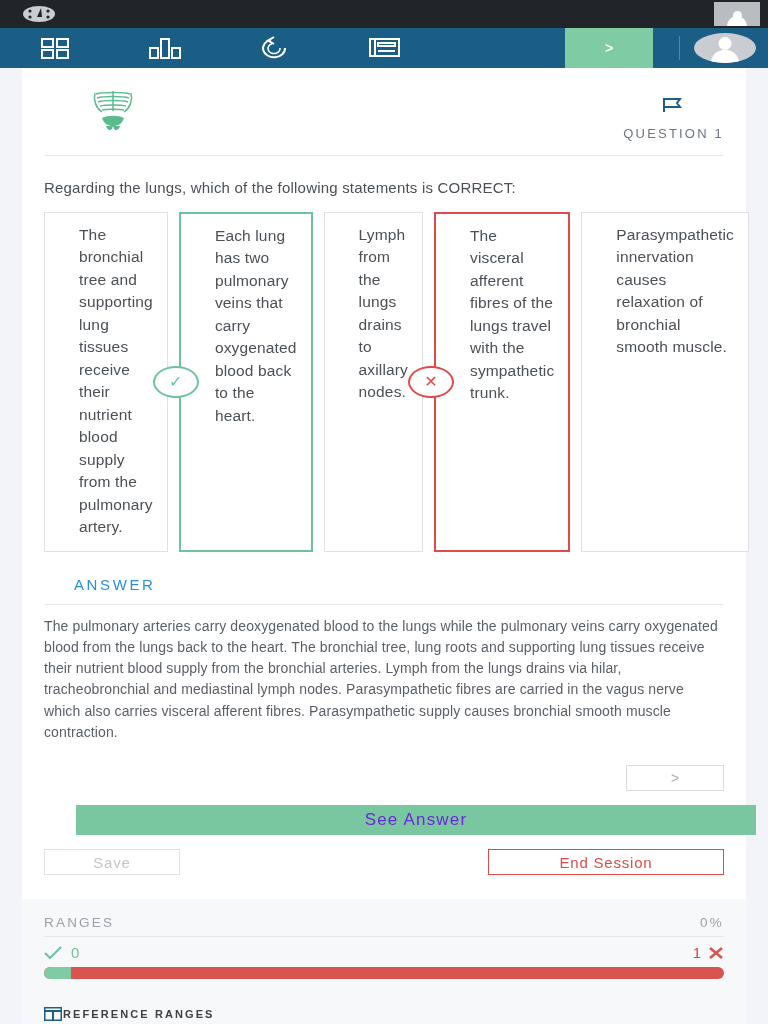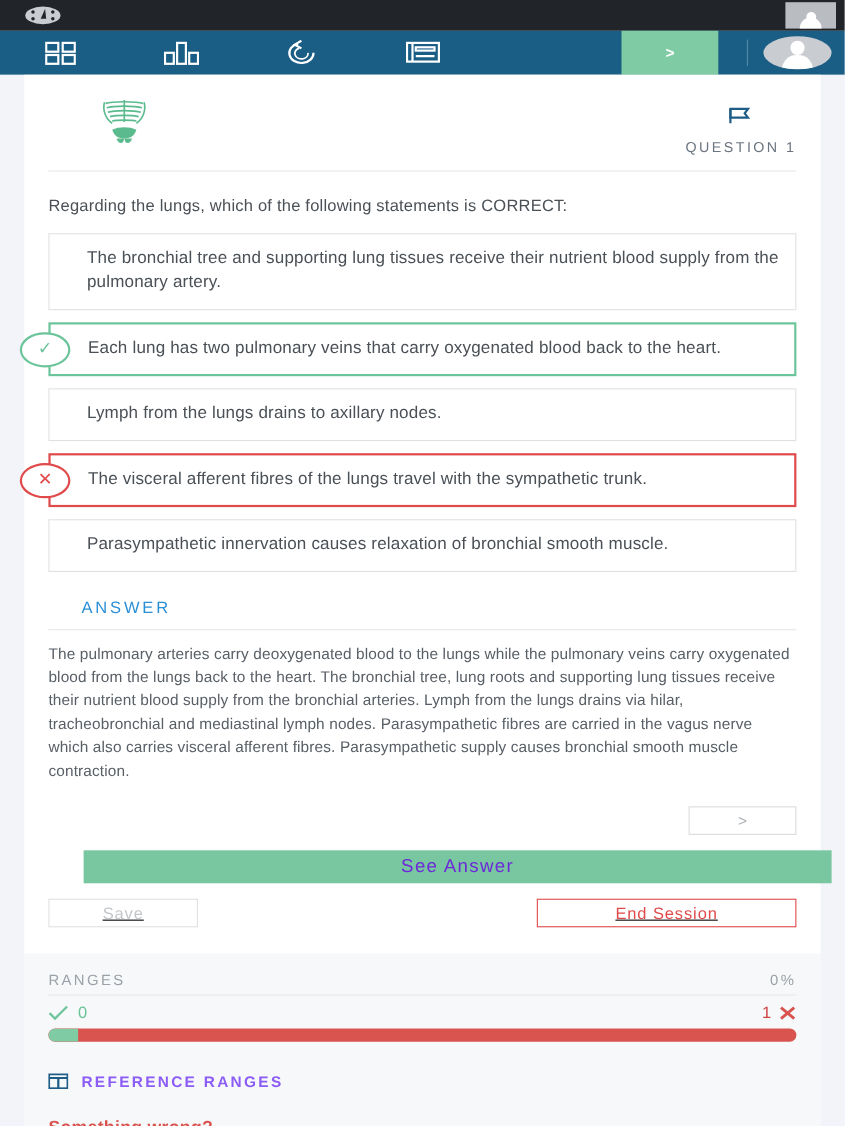--- a/index.html
+++ b/index.html
@@ -125,21 +125,21 @@
 
   .q-text {
     font-size: 15px;
     line-height: 1.33;
     color: #4a5056;
     padding: 22px 0 14px 0;
     letter-spacing: 0.2px;
   }
 
   
-  .options { display: flex; flex-direction: column; gap: 11px; position: relative; }
+  .options { display: flex; flex-direction: row; gap: 11px; position: relative; }
   .option {
     border: 1px solid #dfe1e3;
     background: #fff;
     padding: 11px 14px 12px 34px;
     font-size: 15.5px;
     line-height: 1.45;
     color: #4a5056;
     letter-spacing: 0.15px;
     position: relative;
     cursor: pointer;
@@ -197,21 +197,21 @@
     background: #79c7a0;
     color: #6d28d9;
     font-size: 17px;
     letter-spacing: 1.2px;
     display: flex; align-items: center; justify-content: center;
     border: none;
     cursor: pointer;
     margin-left: 32px;
   }
   .btn-row {
-    display: flex; justify-content: space-between; margin-top: 14px; text-decoration: underline;
+    display: flex; justify-content: space-between; margin-top: 14px;
   }
   .btn-save {
     width: 136px; height: 26px;
     border: 1px solid #dfe1e3;
     background: #fff;
     color: #c3c7ca;
     font-size: 15px;
     letter-spacing: 0.8px;
     display: flex; align-items: center; justify-content: center;
     cursor: pointer;
@@ -255,24 +255,24 @@
     overflow: hidden;
     display: flex;
     position: relative;
   }
   .bar-green {
     width: 4%;
     background: #7ecba4;
     border-radius: 6px 0 0 6px;
   }
   .ref-row {
-    display: flex; align-items: center; gap: 12px;
+    display: flex; align-items: center; gap: 1px;
     padding-top: 28px;
-    color: #8b5cf6;
-    font-size: 14px;
+    color: #404040;
+    font-size: 11px;
     letter-spacing: 2.1px;
     font-weight: 600;
     cursor: pointer;
   }
   .wrong-link {
     padding-top: 26px;
     color: #d9534f;
     font-size: 16px;
     font-weight: 600;
     letter-spacing: 0.3px;

